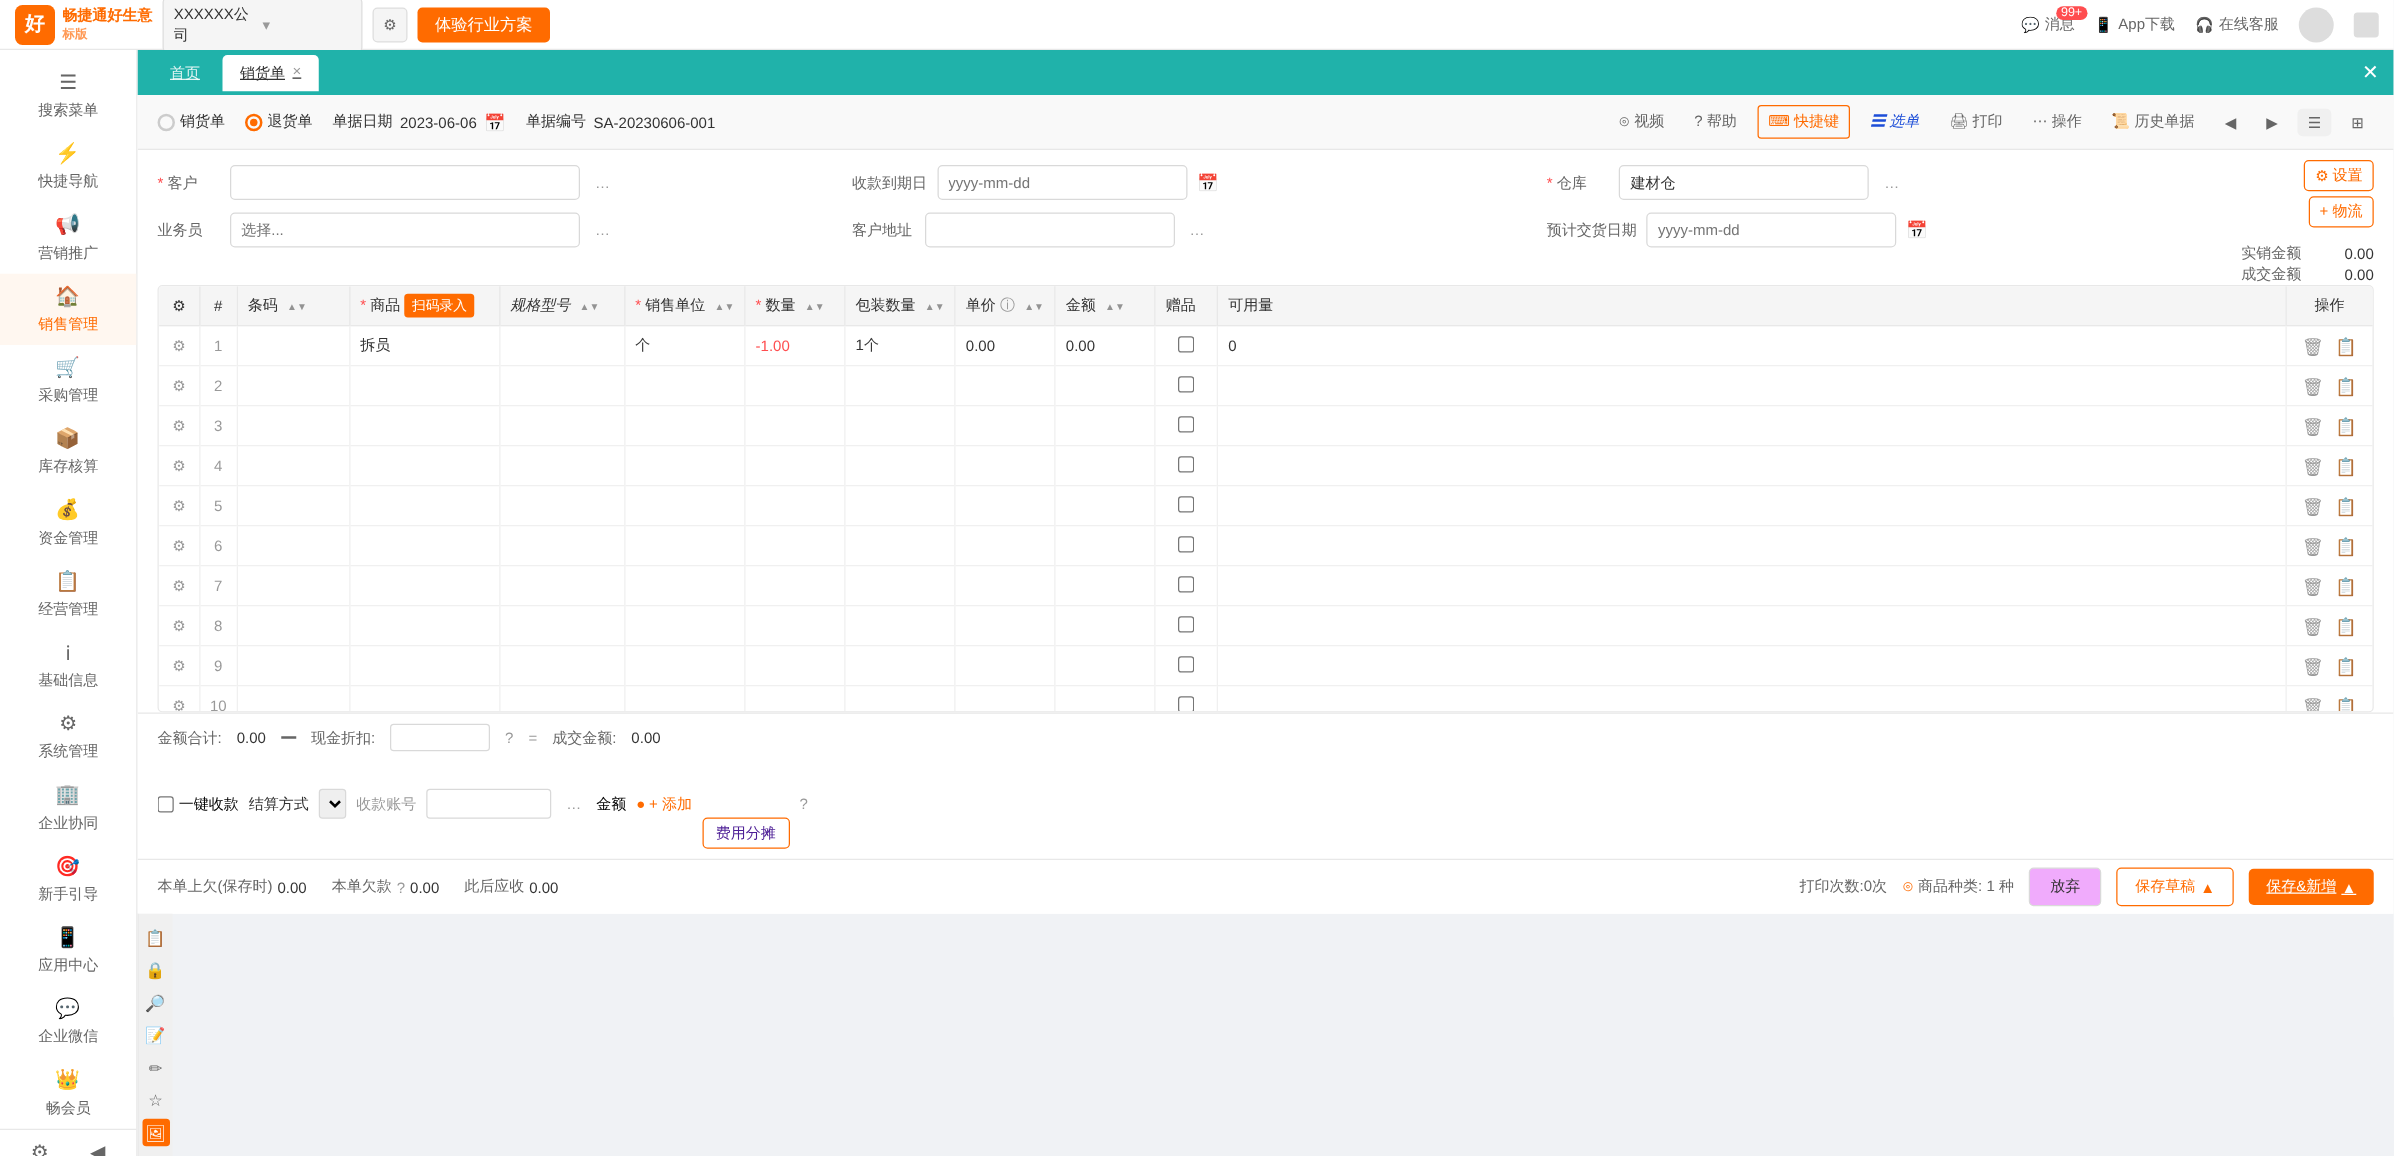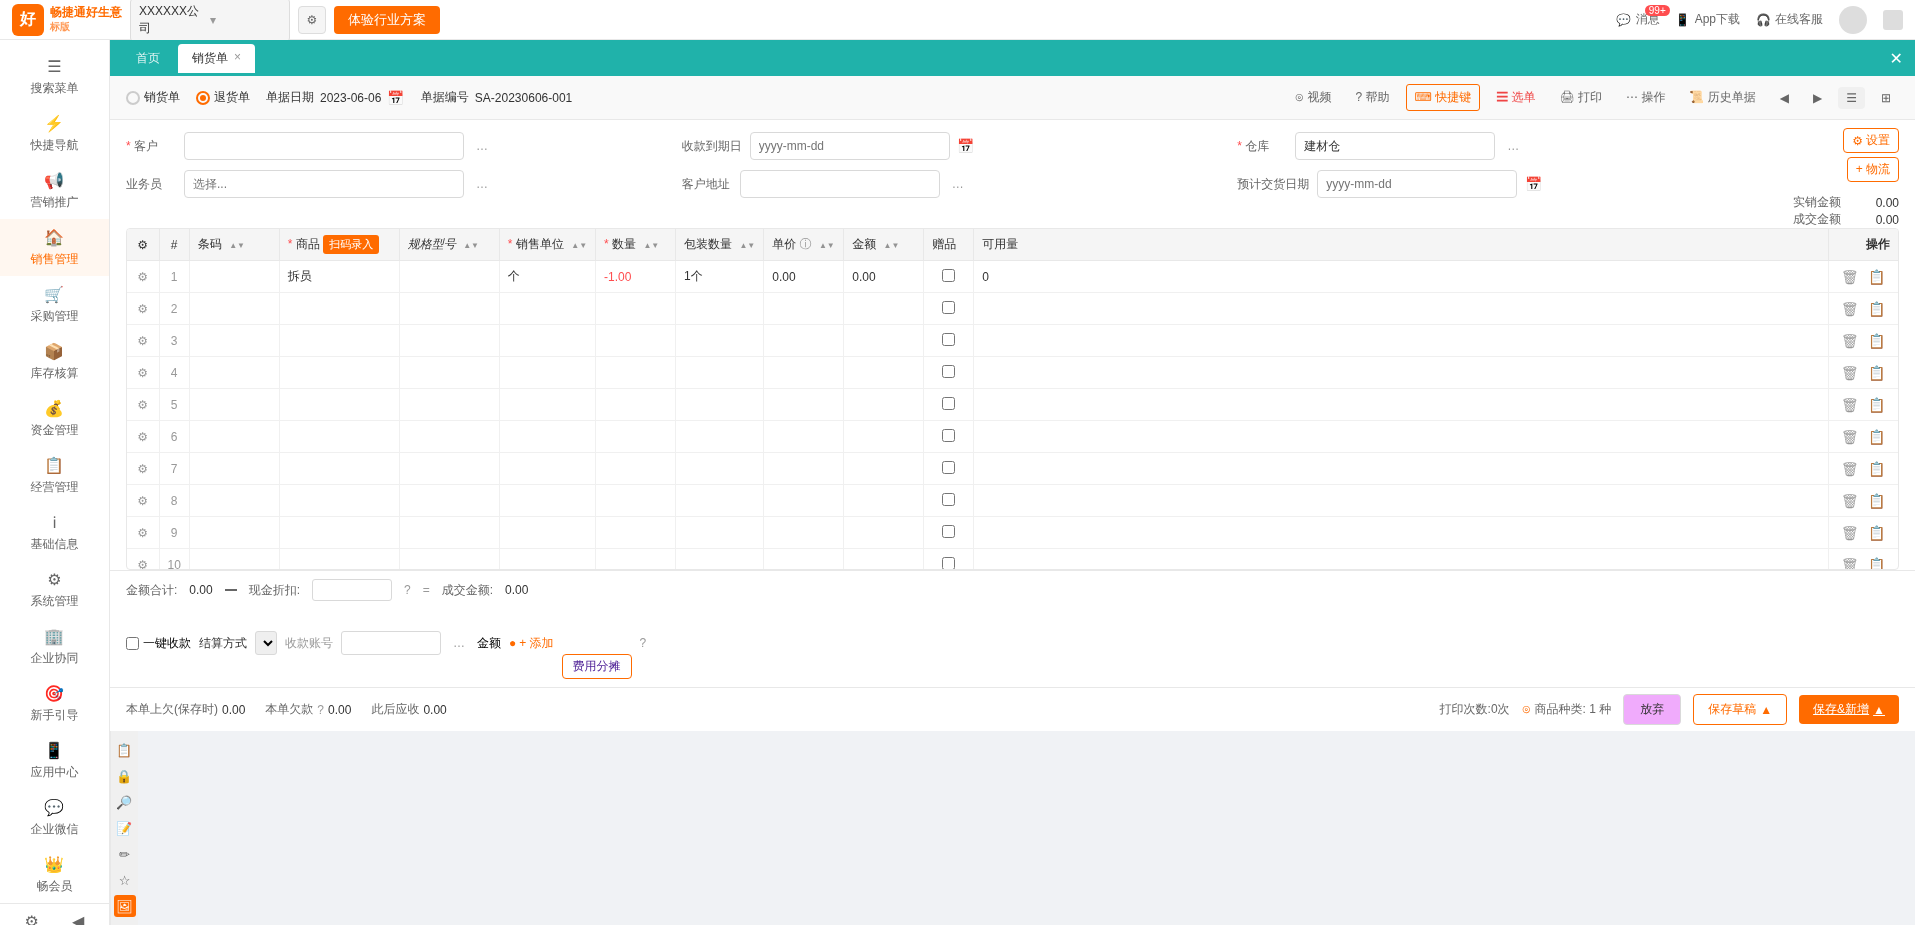--- a/index.html
+++ b/index.html
@@ -153,21 +153,21 @@
       align-items: center;
       padding: 0 12px;
       gap: 4px;
     }
     .tab-item {
       padding: 6px 14px;
       border-radius: 4px 4px 0 0;
       cursor: pointer;
       color: rgba(255,255,255,0.85);
       font-size: 13px;
-      display: flex; align-items: flex-start; gap: 6px;
+      display: flex; align-items: flex-start; gap: 6px; text-decoration: underline;
     }
     .tab-item.active {
       background: #fff;
       color: #333;
     }
     .tab-close {
       font-size: 12px; color: #999; cursor: pointer;
     }
 
     
@@ -612,21 +612,21 @@
 
         <div class="doc-no-field">
           <span>单据编号</span>
           <span>SA-20230606-001</span>
         </div>
 
         <div class="sub-header-right">
           <button class="action-btn">⊙ 视频</button>
           <button class="action-btn">? 帮助</button>
           <button class="action-btn" style="color:#ff6b00;border:1px solid #ff6b00;border-radius:3px;">⌨ 快捷键</button>
-          <button class="action-btn" style="color:#ef4444;">☰ 选单</button>
+          <button class="action-btn" style="color:#1d4ed8;font-style:italic;">☰ 选单</button>
           <button class="action-btn">🖨 打印</button>
           <button class="action-btn">⋯ 操作</button>
           <button class="action-btn">📜 历史单据</button>
           <button class="action-btn">◀</button>
           <button class="action-btn">▶</button>
           <button class="action-btn" style="background:#f0f0f0;">☰</button>
           <button class="action-btn">⊞</button>
         </div>
       </div>
 
@@ -731,21 +731,21 @@
                 <span>单价</span>
                 <span style="color:#999;">ⓘ</span>
                 <span class="sort-arrows">▲▼</span>
               </th>
               <th style="width:80px;">
                 <span>金额</span>
                 <span class="sort-arrows">▲▼</span>
               </th>
               <th style="width:50px;">赠品</th>
               <th style="flex:1;">可用量</th>
-              <th style="width:70px;text-align:right;font-weight:bold;">操作</th>
+              <th style="width:70px;text-align:center;">操作</th>
             </tr>
           </thead>
           <tbody id="table-body">
 
           <tr>
       <td class="row-num" style="text-align:center;">⚙</td>
       <td class="row-num">1</td>
       <td></td>
       <td>拆员</td>
       <td></td>

